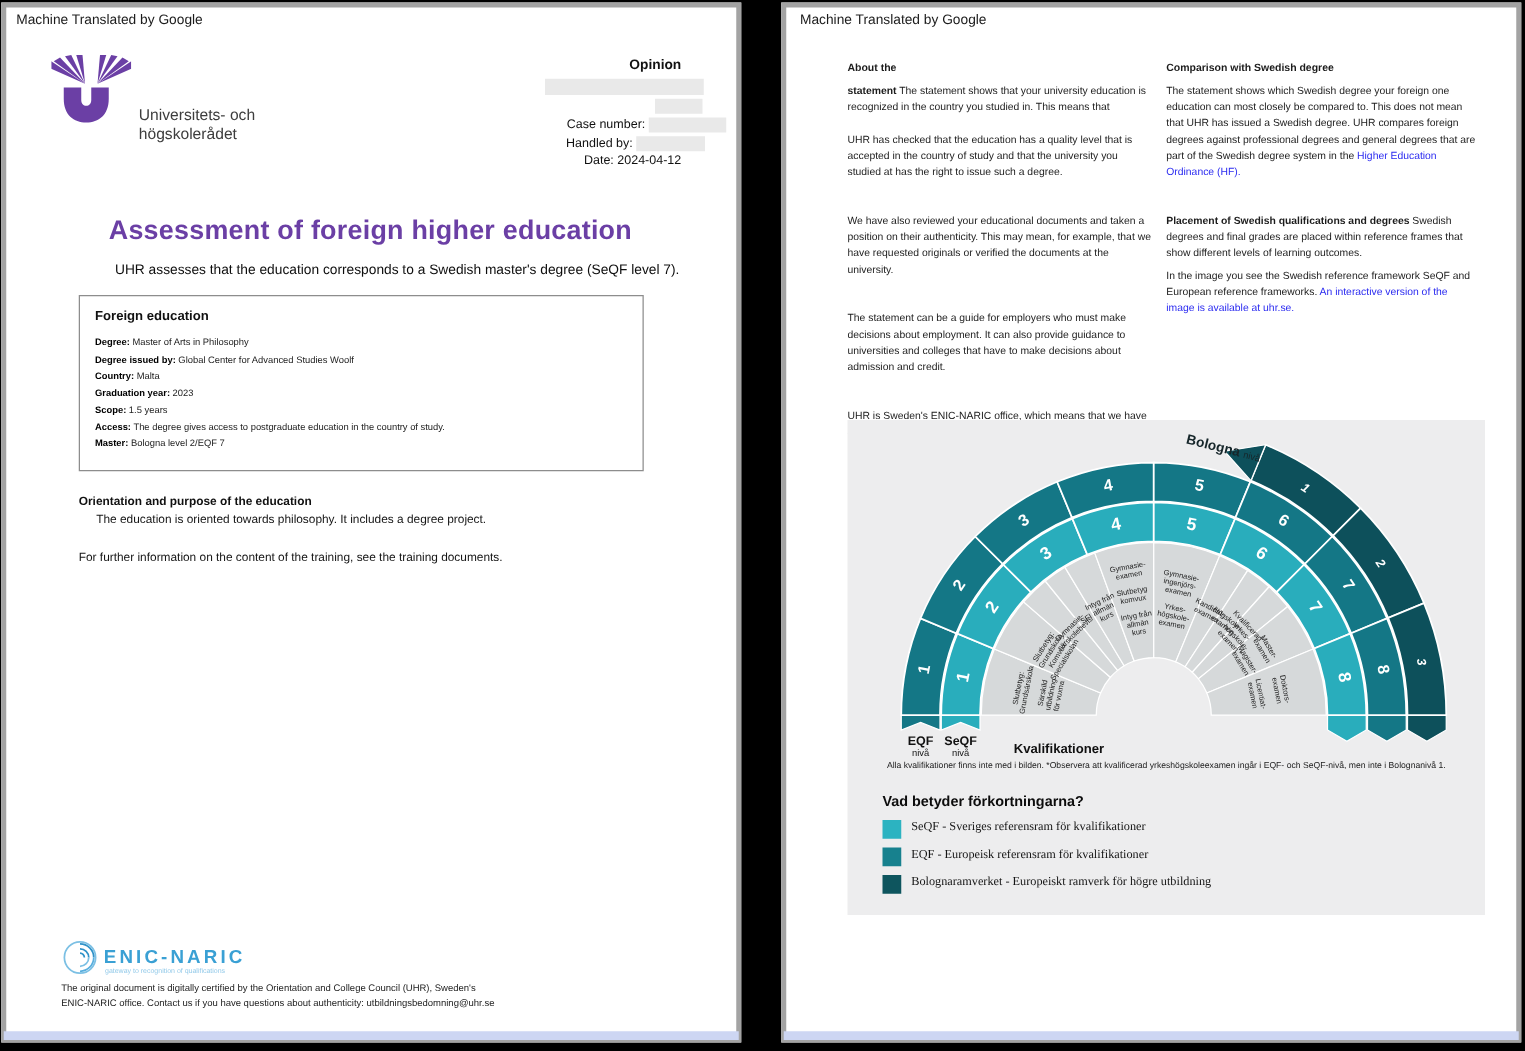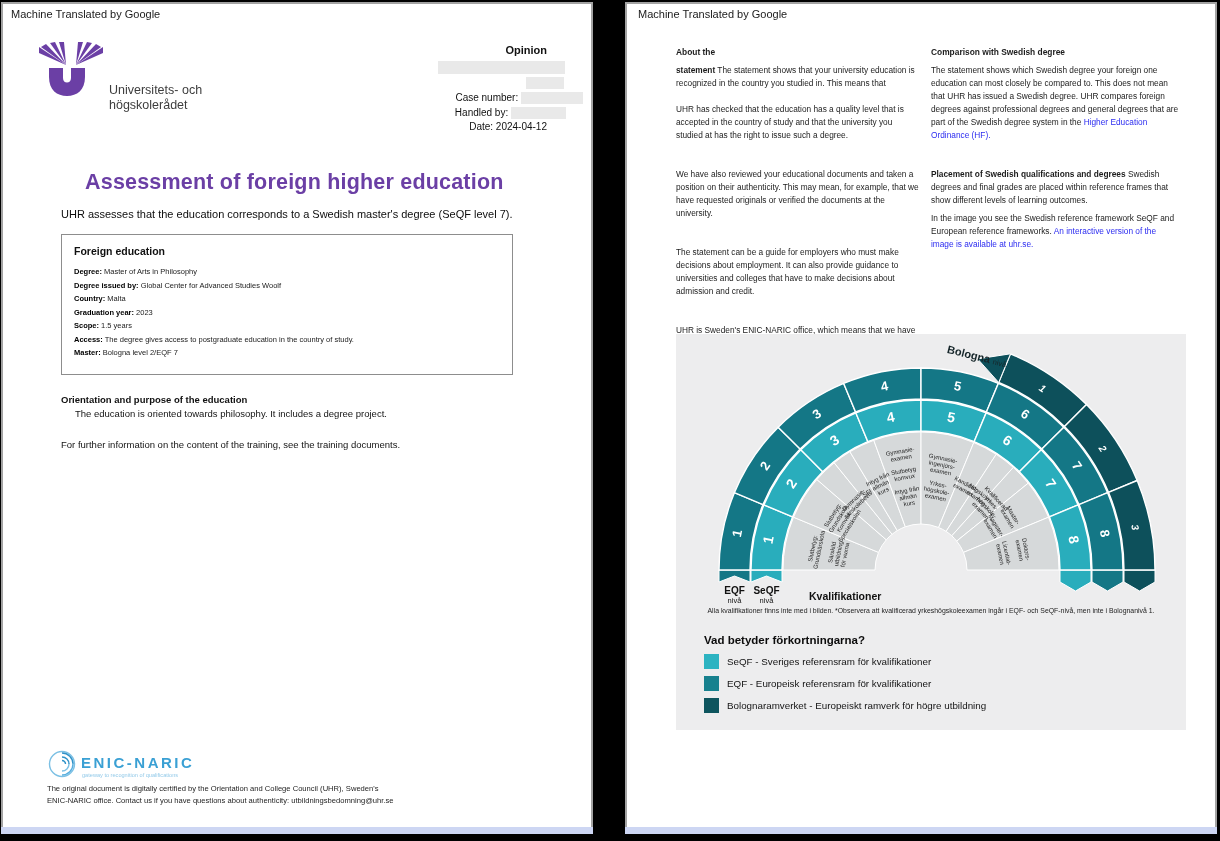--- a/index.html
+++ b/index.html
@@ -1,47 +1,47 @@
 <!DOCTYPE html>
 <html><head>
 <meta charset="utf-8">
 <style>
   html,body{margin:0;padding:0;}
   body{width:1220px;height:841px;background:#000;position:relative;
        font-family:"Liberation Sans",sans-serif;color:#111;overflow:hidden;}
   .page{position:absolute;top:2px;width:592px;height:832px;background:#fff;
-        border:2px solid #a3a3a3;box-sizing:border-box;}
+        border:4px solid #a3a3a3;box-sizing:border-box;}
   #pageL{left:1px}
   #pageR{left:625px}
   .bottombar{position:absolute;left:-2px;right:-2px;bottom:-2px;height:7px;background:#cdd6f3;}
   .a{position:absolute;}
   .mtnote{font-size:11px;color:#1b1b1b;}
   .logoText{font-size:12.5px;line-height:15px;color:#3d3d3d;margin-top:29px;}
   .opinion{font-size:11px;font-weight:bold;text-align:right;}
   .redact{background:#e9e9e9;display:inline-block;vertical-align:middle;}
   .hrow{font-size:10px;text-align:right;white-space:nowrap;}
   .doc-title{font-size:21.5px;font-weight:bold;color:#6b3fa5;letter-spacing:.2px;margin-left:24px;}
-  .intro{font-size:11px;color:#0d0d0d;}
+  .intro{font-size:11px;color:#0d0d0d;margin-left:29px;}
   .febox{border:1px solid #8d8d8d;box-sizing:border-box;background:#fff;}
   .fe-title{position:absolute;left:12px;top:10px;font-size:10.5px;font-weight:bold;}
   .fe-fields{position:absolute;left:12px;top:30px;font-size:7.5px;line-height:13.5px;color:#222;}
   .fe-fields b{color:#000;}
   .sec-head{font-size:9.5px;font-weight:bold;}
   .sec-body{font-size:9.5px;color:#141414;}
   .footnote{font-size:7.6px;line-height:12px;color:#1d1d1d;}
   .colhead{font-size:8.4px;font-weight:bold;margin-bottom:5px;}
   .coltext{font-size:8.3px;line-height:13px;color:#1c1c1c;}
   .coltext p{margin:0 0 13px 0;}
   .coltext .gap{margin-top:26px;}
   .lnk{color:#2b2bf0;text-decoration:none;cursor:pointer;}
   .panel{background:#ededee;}
   .fig-caption{position:absolute;left:0;width:100%;text-align:center;
                font-size:6.9px;color:#222;}
   .legend-head{font-size:11.5px;font-weight:bold;color:#0c0c0c;margin-bottom:8px;}
-  .legend-row{display:flex;align-items:center;margin-bottom:7px;}
+  .legend-row{display:flex;align-items:flex-start;margin-bottom:7px;font-family:Liberation Serif, serif;}
   .legend-sq{width:15px;height:15px;margin-right:8px;flex:none;}
   .legend-lbl{font-size:9.8px;color:#151515;}
   svg{font-family:"Liberation Sans",sans-serif;}
 </style>
 </head>
 <body>
 
 <div class="page" id="pageL">
   <div class="a mtnote" style="left:8px;top:4px">Machine Translated by Google</div>
 

